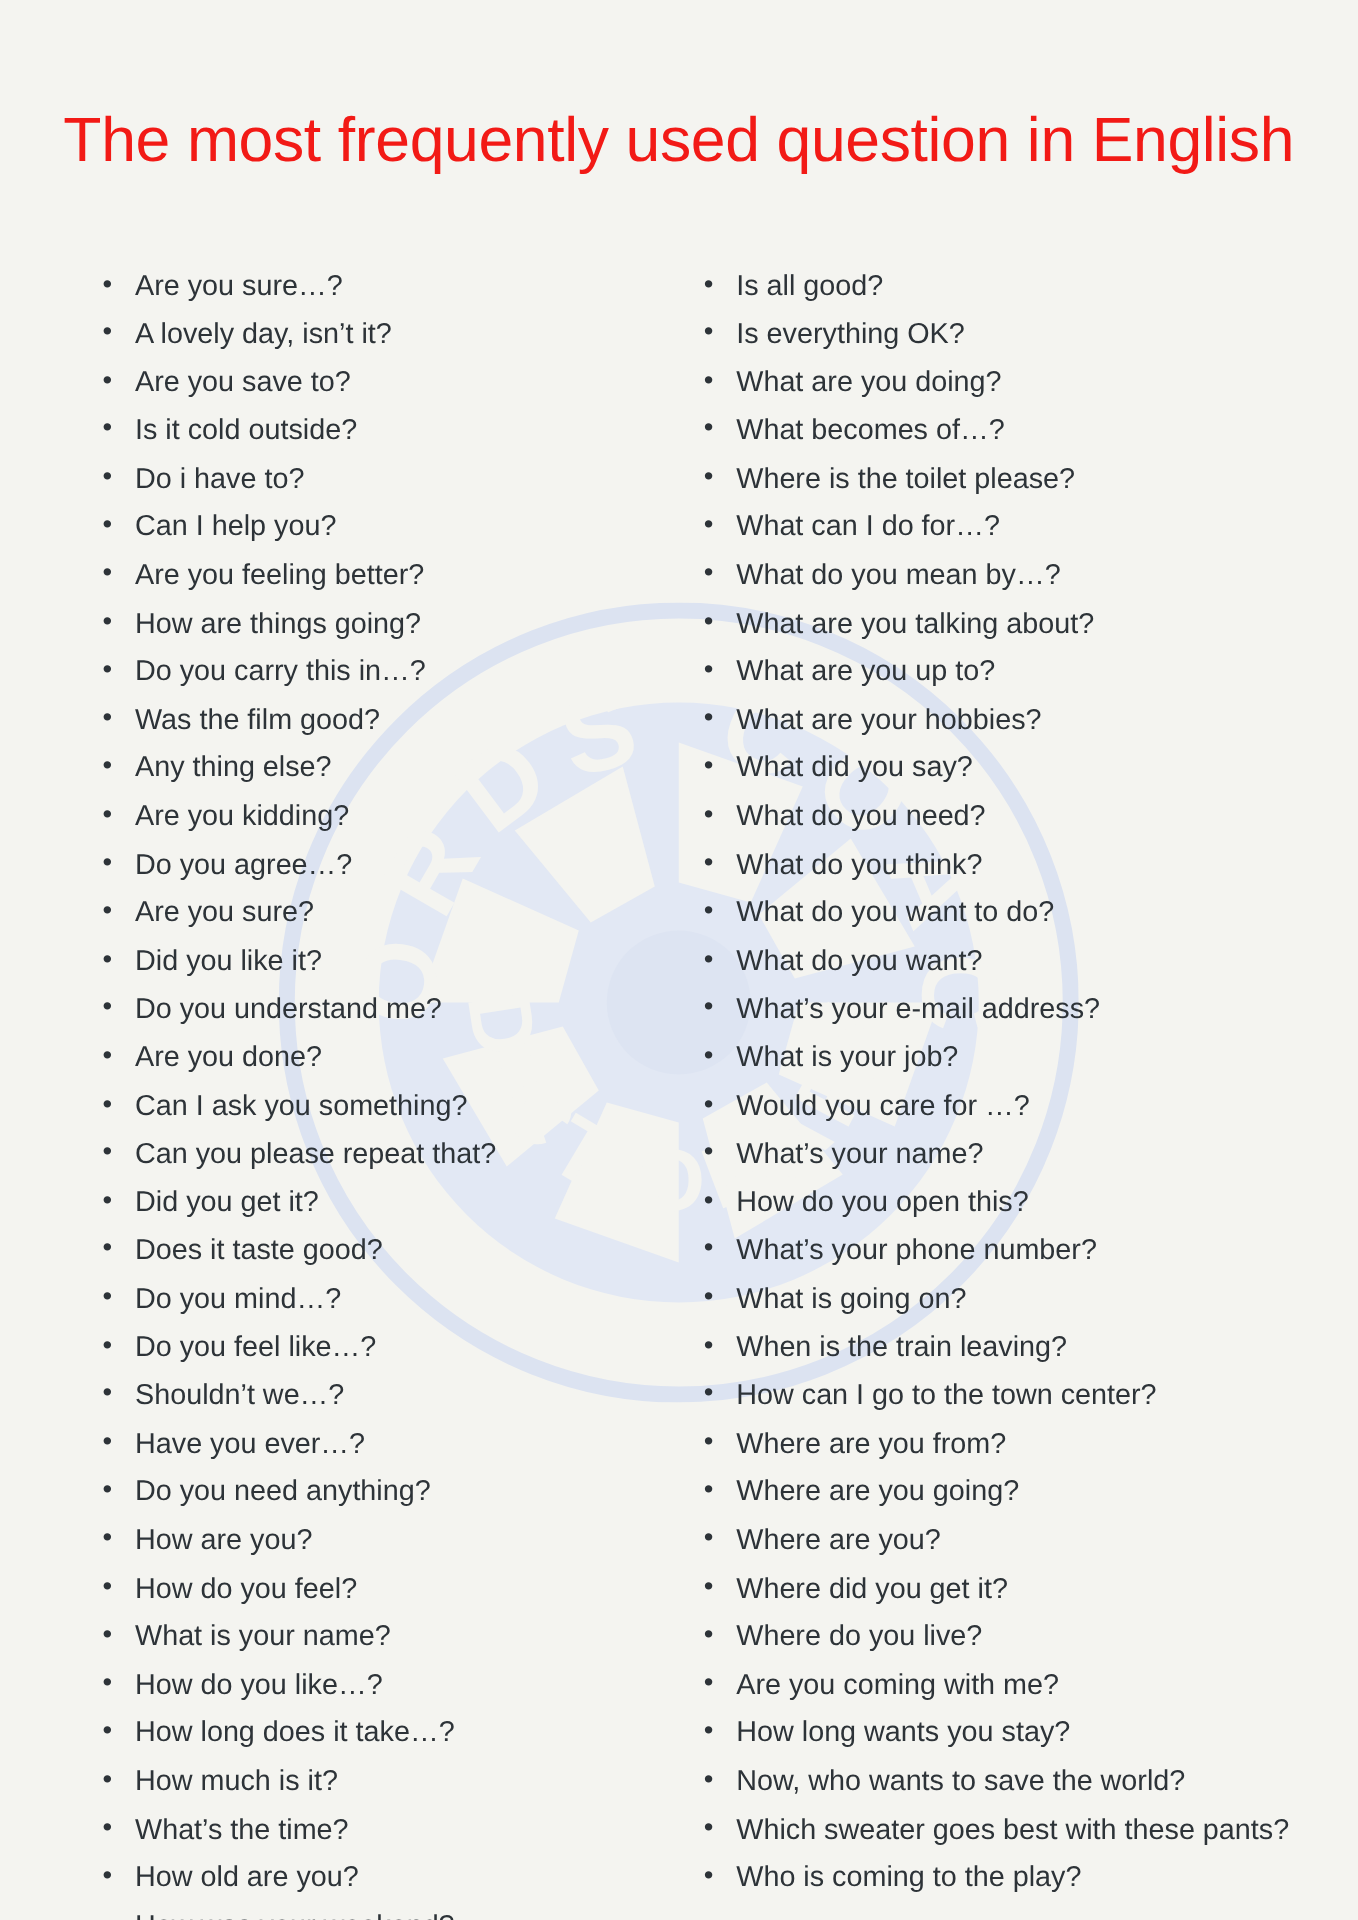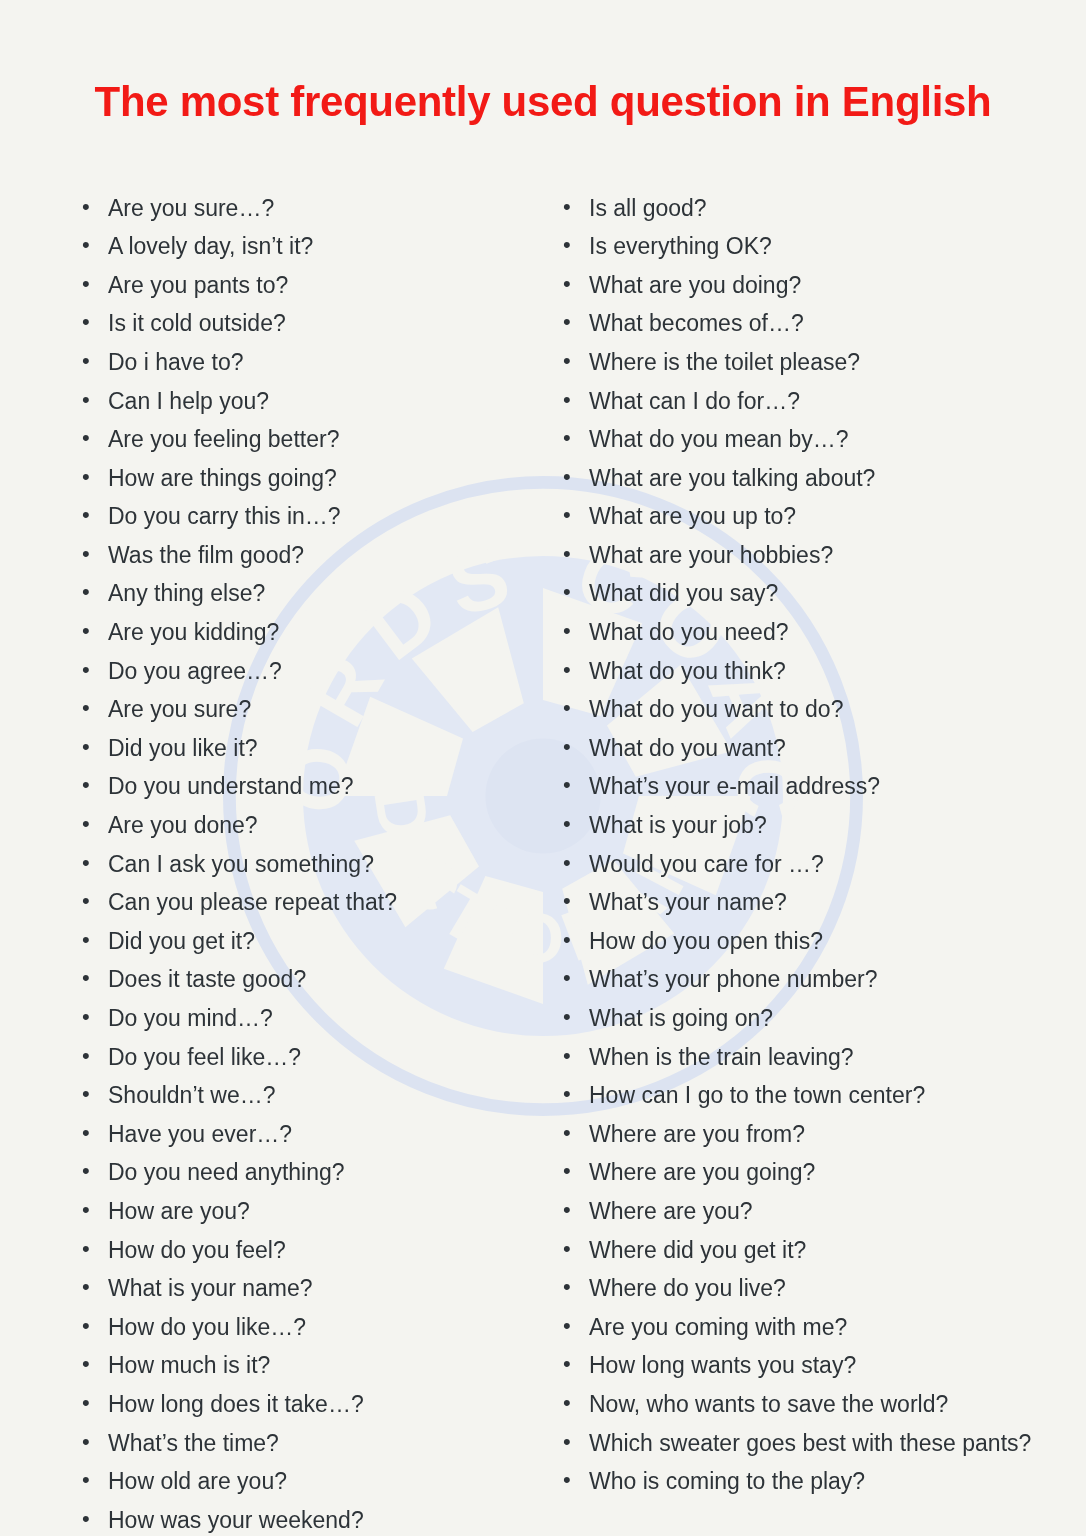--- a/index.html
+++ b/index.html
@@ -38,22 +38,22 @@
     width: 100%;
     height: 100%;
   }
 
   
   .title {
     position: relative;
     z-index: 2;
     text-align: center;
     color: #f21a16;
-    font-size: 42px;
-    font-weight: bold;
+    font-size: 50px;
+    font-weight: normal;
     letter-spacing: -0.3px;
     padding: 50px 10px 0 10px;
     line-height: 1.15;
     white-space: nowrap;
   }
 
   
   .columns {
     position: relative;
     z-index: 2;
@@ -123,21 +123,21 @@
   </div>
 
   <h1 class="title">The most frequently used question in English</h1>
 
   <div class="columns">
 
     <div class="col col-left">
       <ul>
         <li>Are you sure…?</li>
         <li>A lovely day, isn’t it?</li>
-        <li>Are you pants to?</li>
+        <li>Are you save to?</li>
         <li>Is it cold outside?</li>
         <li>Do i have to?</li>
         <li>Can I help you?</li>
         <li>Are you feeling better?</li>
         <li>How are things going?</li>
         <li>Do you carry this in…?</li>
         <li>Was the film good?</li>
         <li>Any thing else?</li>
         <li>Are you kidding?</li>
         <li>Do you agree…?</li>
@@ -151,22 +151,22 @@
         <li>Does it taste good?</li>
         <li>Do you mind…?</li>
         <li>Do you feel like…?</li>
         <li>Shouldn’t we…?</li>
         <li>Have you ever…?</li>
         <li>Do you need anything?</li>
         <li>How are you?</li>
         <li>How do you feel?</li>
         <li>What is your name?</li>
         <li>How do you like…?</li>
+        <li>How long does it take…?</li>
         <li>How much is it?</li>
-        <li>How long does it take…?</li>
         <li>What’s the time?</li>
         <li>How old are you?</li>
         <li>How was your weekend?</li>
       </ul>
     </div>
 
     <div class="col col-right">
       <ul>
         <li>Is all good?</li>
         <li>Is everything OK?</li>

